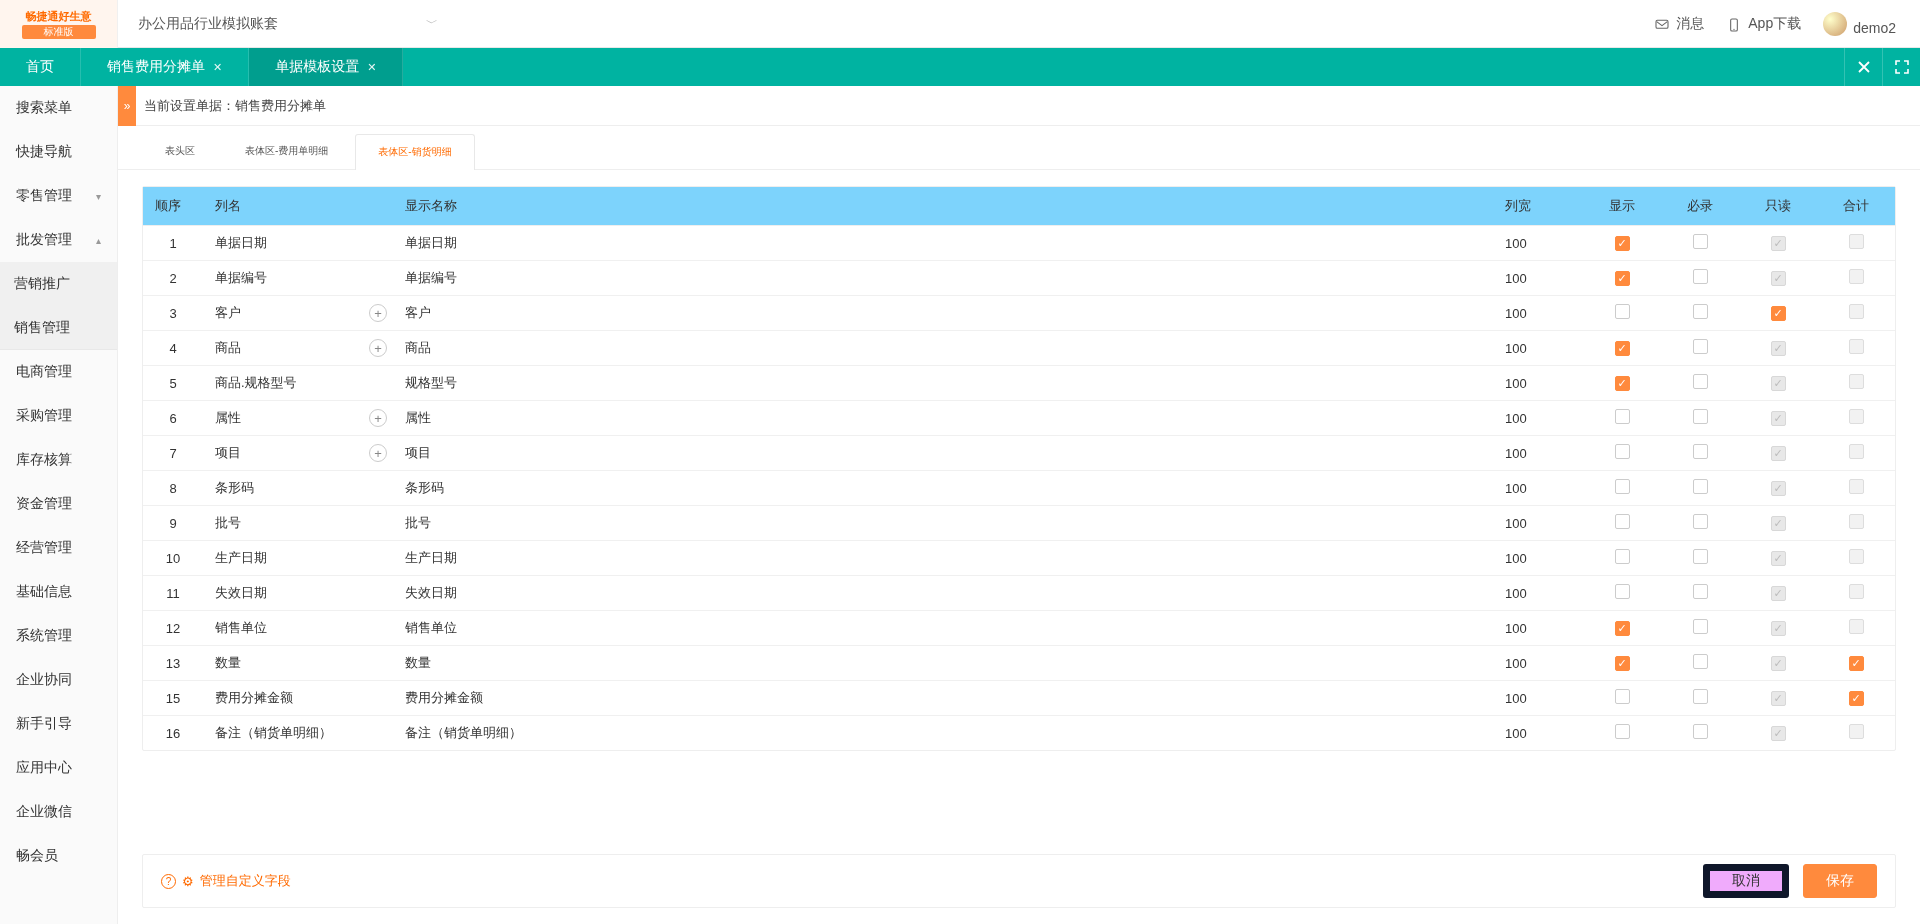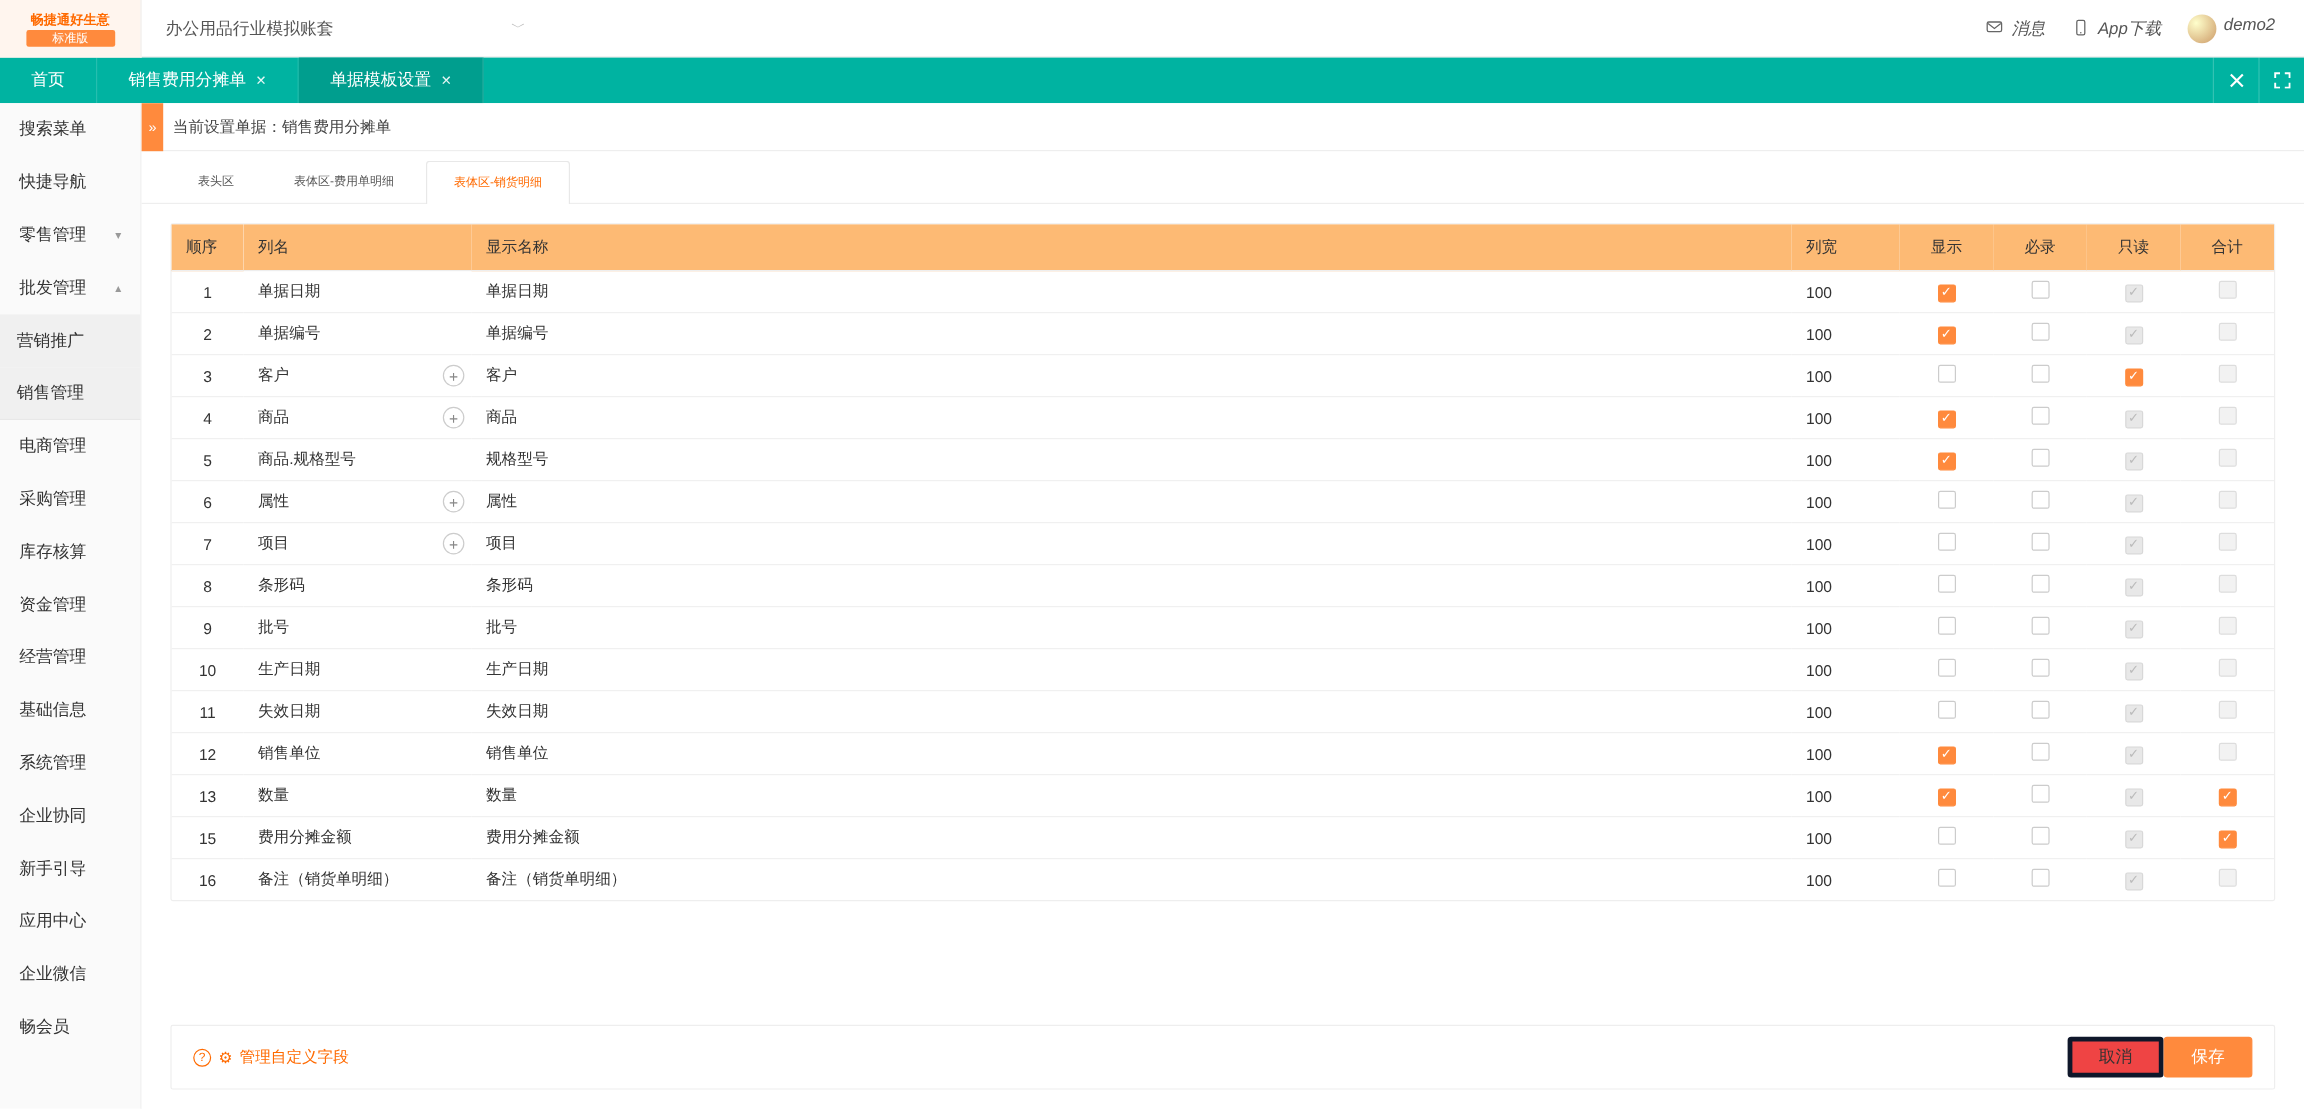--- a/index.html
+++ b/index.html
@@ -7,21 +7,21 @@
   
   .top-row { height: 48px; display: flex; align-items: center; border-bottom: 1px solid #e8e8e8; }
   .brand-box { width: 118px; height: 48px; background:#fff5ee; display:flex; flex-direction:column; align-items:center; justify-content:center; font-size:11px; color:#ff6a00; border-right:1px solid #f0f0f0;}
   .brand-box .brand-line1 { font-weight:600; }
   .brand-box .brand-line2 { background:#ff8a3d; color:#fff; padding:0 22px; border-radius:2px; font-size:10px; margin-top:1px;text-align:center;}
   .acct-name { flex:0 0 auto; padding:0 20px; color:#555; display:flex; align-items:center; gap:8px;}
   .acct-name .chev { color:#bbb; font-size:12px; margin-left:140px;}
   .top-spacer { flex:1 1 auto; }
   .top-actions { display:flex; align-items:center; gap:22px; padding-right:24px; color:#555;}
   .top-actions .ico { width:16px; height:16px; }
-  .top-actions .grp { display:flex; align-items:flex-start; gap:6px; cursor:pointer;font-style:italic;}
+  .top-actions .grp { display:flex; align-items:flex-end; gap:6px; cursor:pointer;}
   .avatar { width:24px; height:24px; border-radius:50%; background: radial-gradient(circle at 30% 30%, #ffc, #c96);}
   
   .tabs-row { height: 38px; background:#00b3a1; display:flex; align-items:stretch; color:#fff; font-size:14px;}
   .tabs-row .tab { padding:0 26px; display:flex; align-items:center; gap:8px; cursor:pointer; border-right:1px solid rgba(255,255,255,.15);}
   .tabs-row .tab.active { background:#009e8e; }
   .tabs-row .tab .tabx { font-size:11px; opacity:.9;}
   .tabs-spacer { flex:1 1 auto; }
   .tabs-row .closex { width:38px; display:flex; align-items:center; justify-content:center; cursor:pointer; border-left:1px solid rgba(255,255,255,.2);}
   .tabs-row .expand { width:38px; display:flex; align-items:center; justify-content:center; cursor:pointer; border-left:1px solid rgba(255,255,255,.2);}
   
@@ -36,21 +36,21 @@
   .crumb-bar { height:40px; display:flex; align-items:center; border-bottom:1px solid #eee; font-size:13px; color:#444;}
   .crumb-handle { width:18px; height:40px; background:#ff8a3d; display:flex; align-items:center; justify-content:center; color:#fff; font-size:12px; cursor:pointer;}
   .crumb-bar .crumb-text { padding-left:8px;}
   
   .inner-tabs { height:44px; display:flex; align-items:flex-end; padding-left:24px; border-bottom:1px solid #eee; gap:4px;}
   .inner-tabs .it { padding:10px 22px 11px; font-size:10px; color:#555; border:1px solid transparent; border-bottom:none; cursor:pointer; border-radius:3px 3px 0 0;}
   .inner-tabs .it.active { color:#ff6a00; border-color:#e8e8e8; background:#fff; position:relative; top:1px;}
   
   .tbl-wrap { margin:16px 24px 0; border:1px solid #eee; border-radius:2px;}
   .tbl { width:100%; border-collapse:collapse; font-size:13px; color:#333;}
-  .tbl th { background:#fdba74; font-weight:500; text-align:left; padding:10px 12px; border-bottom:1px solid #eee;}
+  .tbl th { background:#7dd3fc; font-weight:500; text-align:left; padding:10px 12px; border-bottom:1px solid #eee;}
   .tbl td { padding:8px 12px; border-bottom:1px solid #f0f0f0; height:33px;}
   .tbl tr:last-child td { border-bottom:none;}
   .col-idx { width:60px; text-align:center;}
   .col-name { width:190px; position:relative;}
   .col-disp { width:auto;}
   .col-width { width:90px;}
   .col-chk { width:78px; text-align:center;}
   .plus-ico { position:absolute; right:6px; top:50%; transform:translateY(-50%); width:18px; height:18px; border:1px solid #ccc; border-radius:50%; display:flex; align-items:center; justify-content:center; font-size:13px; color:#888; cursor:pointer; background:#fff;}
   
   .chk { width:15px; height:15px; border:1px solid #ccc; border-radius:2px; display:inline-flex; align-items:center; justify-content:center; background:#fff; cursor:pointer;}
@@ -58,21 +58,21 @@
   .chk.checked::after { content:"✓"; color:#fff; font-size:11px; line-height:1;}
   .chk.disabled { background:#f2f2f2; border-color:#ddd; cursor:default;}
   .chk.disabled.checked { background:#e8e8e8; border-color:#d8d8d8;}
   .chk.disabled.checked::after { content:"✓"; color:#bbb; font-size:11px;}
   
   .footer { position:absolute; left:24px; right:24px; bottom:16px; height:54px; border:1px solid #eee; border-radius:2px; display:flex; align-items:center; padding:0 18px;}
   .footer .link { color:#ff6a00; font-size:13px; display:flex; align-items:center; gap:6px; cursor:pointer;}
   .footer .qmark { width:15px; height:15px; border:1.5px solid #ff6a00; border-radius:50%; display:inline-flex; align-items:center; justify-content:center; font-size:10px;}
   .footer-spacer { flex:1 1 auto;}
   .btn { height:34px; padding:0 22px; border-radius:3px; font-size:14px; display:flex; align-items:center; cursor:pointer;}
-  .btn-default { border:4px solid #0f172a; color:#333; background:#ef4444; }
+  .btn-default { border:7px solid #0f172a; color:#333; background:#f0abfc; margin-right:14px;}
   .btn-primary { border:1px solid #ff8a3d; background:#ff8a3d; color:#fff;}
   
   svg { display:block; }
 </style>
 </head>
 <body>
 
 <div class="top-row">
   <div class="brand-box">
     <span class="brand-line1">畅捷通好生意</span>

